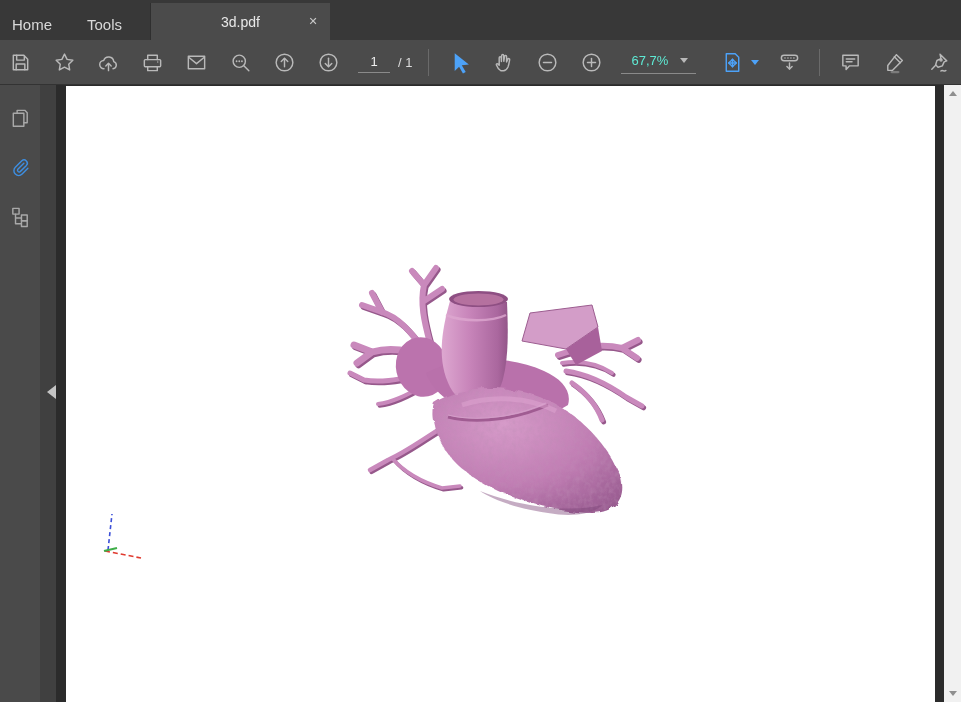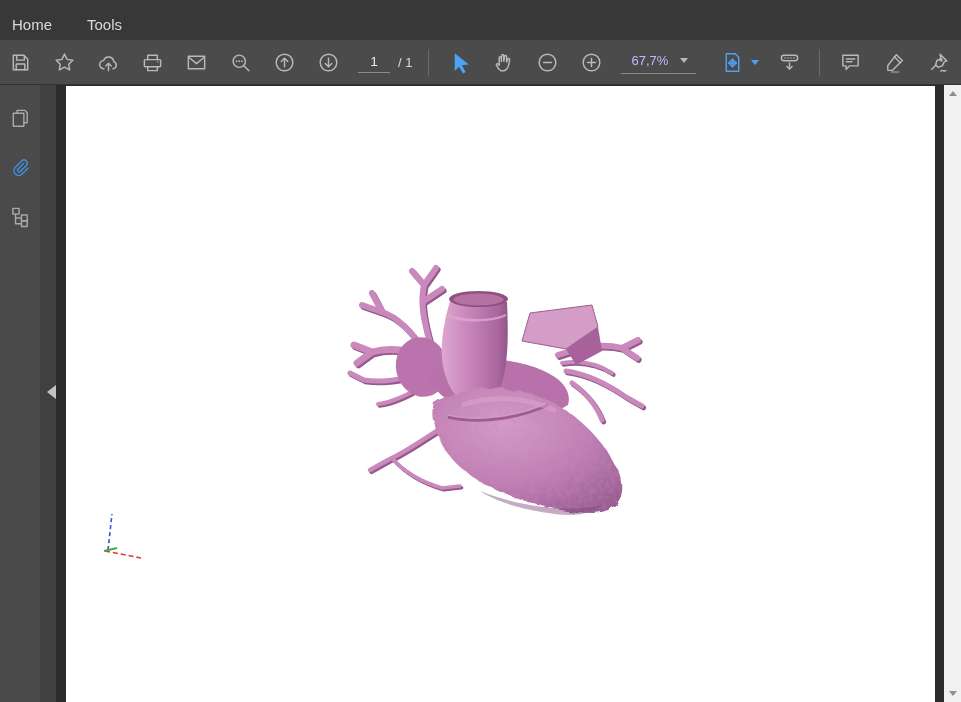--- a/index.html
+++ b/index.html
@@ -41,21 +41,21 @@
   .tbtn.blue svg { stroke:#4da2f8; }
   .pagebox { display:flex; align-items:center; gap:8px; color:#dcdcdc; font-size:13px; }
   .pagenum {
     width:32px; height:22px; background:transparent; border:none;
     border-bottom:1px solid #8a8a8a; color:#eee; text-align:center;
     font-size:13px; font-family:"Liberation Sans",sans-serif; outline:none;
   }
   .vsep { width:1px; height:27px; background:#6a6a6a; flex:0 0 1px; }
   .zoombox {
     display:flex; align-items:center; gap:12px; padding:2px 8px 5px 10px;
-    border-bottom:1px solid #8a8a8a; color:#c4b5fd; font-size:13px; cursor:pointer;
+    border-bottom:1px solid #8a8a8a; color:#5eead4; font-size:13px; cursor:pointer;
   }
   .caret { width:0; height:0; border-left:4px solid transparent;
            border-right:4px solid transparent; border-top:5px solid #b9b9b9; }
   .caret.blue { border-top-color:#4da2f8; }
   .fitgrp { display:flex; align-items:center; gap:5px; }
   
   .body { position:absolute; top:85px; left:0; right:0; bottom:0; display:flex; }
   .side {
     width:40px; flex:0 0 40px; background:#4a4a4a;
     display:flex; flex-direction:column; align-items:center; padding-top:20px; gap:23px;
@@ -86,20 +86,24 @@
               border-right:4px solid transparent; border-top:5px solid #8f8f8f; }
 </style>
 </head>
 <body>
 
 <div class="app">
 
   <div class="tabbar">
     <div class="tb-label tb-home">Home</div>
     <div class="tb-label tb-tools">Tools</div>
+    <div class="doc-tab">
+      <span>3d.pdf</span>
+      <span class="close">✕</span>
+    </div>
   </div>
 
   <div class="toolbar">
     <button class="tbtn">
       <svg viewBox="0 0 24 24">
         <path d="M4.5 4.5h11l4 4v11h-15z"></path>
           <path d="M8 4.5v5h8V5.5"></path>
           <path d="M7.5 19.5v-6h9v6"></path>
       </svg>
     </button>

